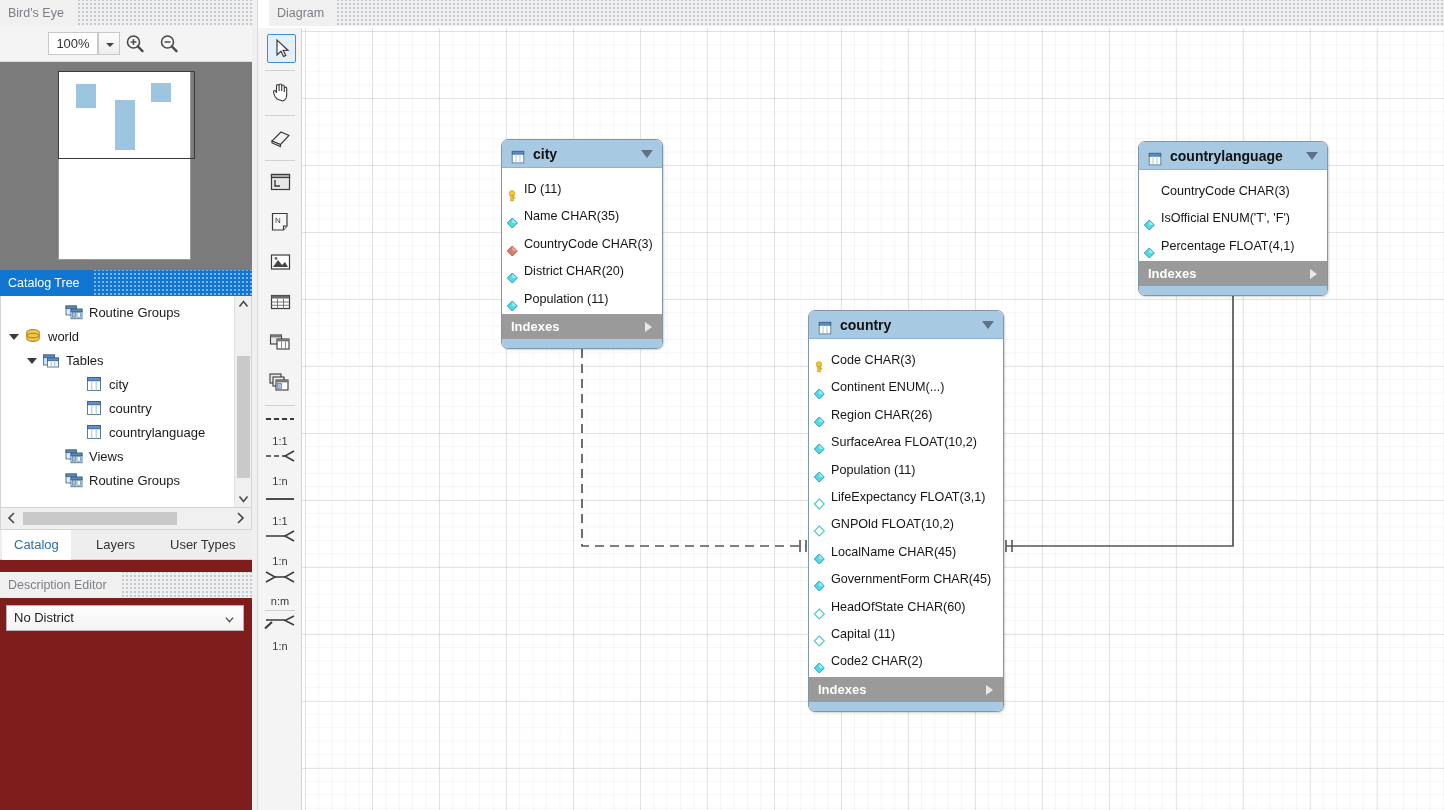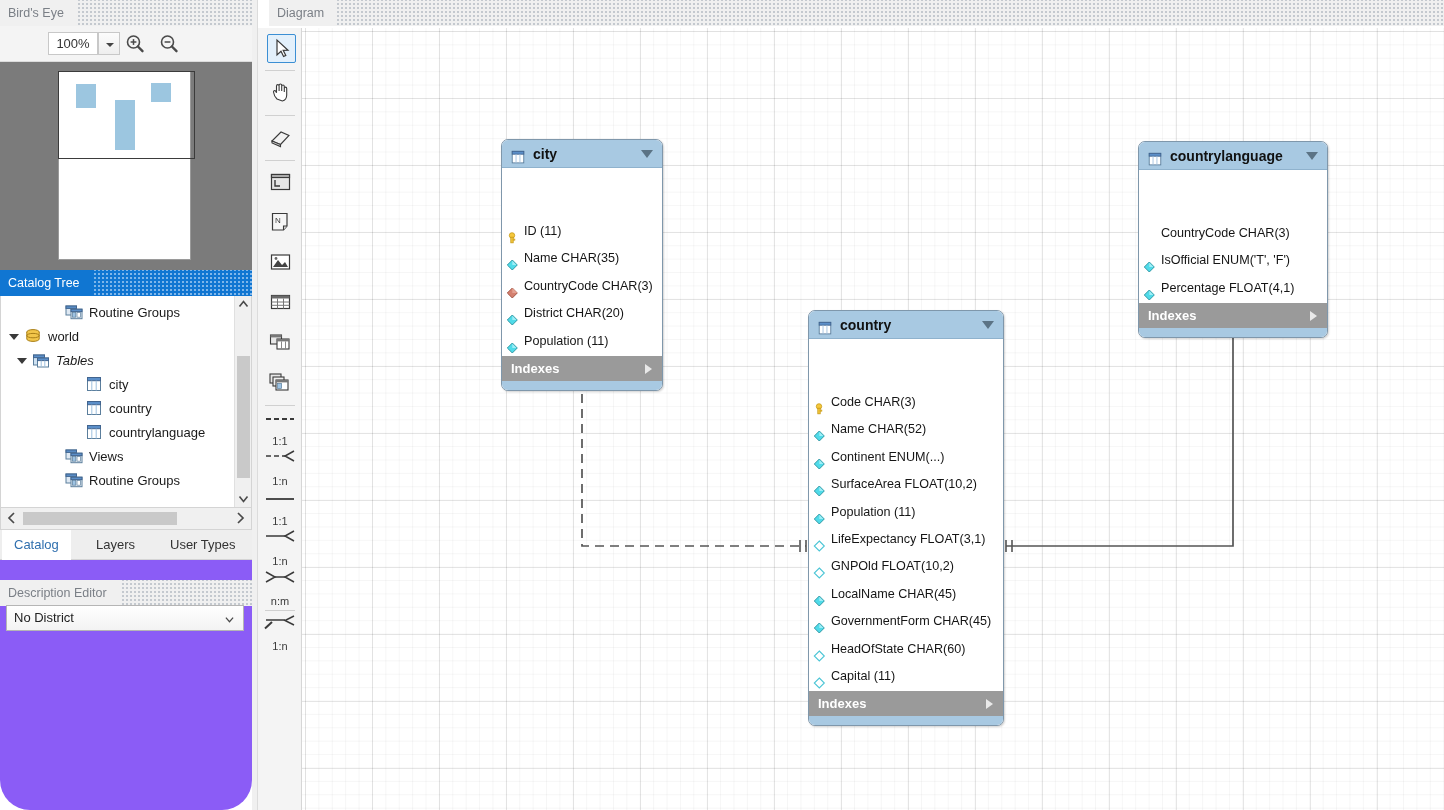--- a/index.html
+++ b/index.html
@@ -7,21 +7,21 @@
   body{
     width:1444px;height:810px;overflow:hidden;
     background:#ffffff;
     font-family:"Liberation Sans","DejaVu Sans",sans-serif;
     font-size:12px;color:#222;
     -webkit-font-smoothing:antialiased;
   }
   #app{position:relative;width:1444px;height:810px;}
 
   
-  #left-panel{position:absolute;left:0;top:0;width:252px;height:810px;background:#8b5cf6;border-radius:30px;}
+  #left-panel{position:absolute;left:0;top:0;width:252px;height:810px;background:#7f1d1d;}
 
   .panel-caption{
     position:relative;height:26px;line-height:26px;
     background:#f0f0f0;color:#7a7f86;font-size:12.5px;
     padding-left:8px;box-sizing:border-box;overflow:hidden;white-space:nowrap;
   }
   .panel-caption .cap-text{display:inline-block;vertical-align:top;}
   .dots-fill{
     position:absolute;top:0;height:26px;right:0;
     background-image:
@@ -78,21 +78,21 @@
   #tree-hsb .harrow{position:absolute;top:0;width:20px;height:20px;}
   #tree-hsb .hthumb{position:absolute;left:22px;top:4px;width:154px;height:13px;background:#c9c9c9;}
 
   
   #side-tabs{position:absolute;left:0;top:530px;width:252px;height:30px;background:#eeeeee;
              border-bottom:1px solid #d4d4d4;box-sizing:border-box;}
   .stab{position:absolute;top:0;height:30px;line-height:30px;font-size:13px;color:#333;
         padding:0 12px;box-sizing:border-box;cursor:default;}
   .stab.active{background:#ffffff;color:#2f6fae;border-bottom:1px solid #ffffff;}
 
-  #desc-caption{position:absolute;left:0;top:572px;width:252px;margin-top:8px;}
+  #desc-caption{position:absolute;left:0;top:572px;width:252px;}
   #desc-select{position:absolute;left:6px;top:605px;width:238px;height:26px;
       background:linear-gradient(#ffffff,#f3f3f3);border:1px solid #b5b5b5;box-sizing:border-box;
       font-size:13px;color:#222;line-height:24px;padding-left:7px;}
   #desc-select .chev{position:absolute;right:9px;top:9px;width:9px;height:9px;}
 
   
   #v-split{position:absolute;left:252px;top:0;width:6px;height:810px;background:#f0f0f0;
            border-right:1px solid #dcdcdc;box-sizing:border-box;}
 
   
@@ -120,21 +120,21 @@
 
   
   .tbl{position:absolute;background:#ffffff;border:1px solid #7f97ab;border-radius:7px;
        box-shadow:1px 1px 2px rgba(0,0,0,0.18);box-sizing:border-box;overflow:hidden;}
   .tbl-hdr{height:28px;line-height:28px;background:#a8c9e2;
            border-bottom:1px solid #8fb2cd;position:relative;box-sizing:border-box;}
   .tbl-hdr .t-ico{position:absolute;left:8px;top:6px;width:16px;height:15px;}
   .tbl-hdr .t-name{position:absolute;left:31px;top:0;font-size:14px;font-weight:bold;color:#111;}
   .tbl-hdr .t-caret{position:absolute;right:9px;top:10px;width:0;height:0;
         border-left:6px solid transparent;border-right:6px solid transparent;border-top:8px solid #5b7385;}
-  .cols{background:#ffffff;padding:2px 0 1px 0;margin-top:48px;}
+  .cols{background:#ffffff;padding:8px 0 1px 0;}
   .col{position:relative;height:27.4px;line-height:27.4px;padding-left:22px;font-size:12.6px;color:#151515;white-space:nowrap;}
   .col .cico{position:absolute;left:4px;top:9px;width:13px;height:12px;}
   .tbl-idx{height:25px;line-height:25px;background:#9a9a9a;color:#ffffff;font-size:13px;
            font-weight:bold;padding-left:9px;position:relative;box-sizing:border-box;}
   .tbl-idx .arr{position:absolute;right:10px;top:8px;width:0;height:0;
         border-top:5px solid transparent;border-bottom:5px solid transparent;border-left:7px solid #e9e9e9;}
   .tbl-foot{height:9px;background:#a8c9e2;}
 
   
   #conns{position:absolute;left:0;top:0;width:1142px;height:782px;pointer-events:none;}
@@ -195,21 +195,21 @@
     <rect x="6" y="5.2" width="11" height="9.5" fill="#f4f8fc" stroke="#5b7e9c"></rect>
     <rect x="6" y="5.2" width="11" height="2.4" fill="#5b8fc9" stroke="#41648f"></rect>
     <rect x="7.4" y="8.6" width="3.4" height="4.6" fill="#9ec3e3" stroke="#5b7e9c" stroke-width="0.7"></rect>
     <rect x="12" y="8.6" width="3.6" height="4.6" fill="#ffffff" stroke="#5b7e9c" stroke-width="0.7"></rect>
   </svg></span><span class="tlabel">Routine Groups</span></div>
           <div class="tree-row" style="padding-left: 8px;"><span class="tw"></span><span class="ticon"><svg viewBox="0 0 18 16">
       <ellipse cx="9" cy="4" rx="6.2" ry="2.4" fill="#f2c64a" stroke="#a97f17"></ellipse>
       <path d="M2.8 4 v7 a6.2 2.4 0 0 0 12.4 0 V4" fill="#f2c64a" stroke="#a97f17"></path>
       <ellipse cx="9" cy="7.6" rx="6.2" ry="2.2" fill="none" stroke="#a97f17"></ellipse>
     </svg></span><span class="tlabel">world</span></div>
-          <div class="tree-row" style="padding-left: 16px; font-style: italic;"><span class="tw"></span><span class="ticon"><svg viewBox="0 0 18 16">
+          <div class="tree-row" style="padding-left: 26px;"><span class="tw"></span><span class="ticon"><svg viewBox="0 0 18 16">
       <rect x="1.5" y="3" width="11" height="10" fill="#cfe2f2" stroke="#5b7e9c"></rect>
       <rect x="1.5" y="3" width="11" height="2.6" fill="#5b8fc9" stroke="#41648f"></rect>
       <rect x="5.5" y="6" width="11" height="9" fill="#ffffff" stroke="#5b7e9c"></rect>
       <rect x="5.5" y="6" width="11" height="2.6" fill="#5b8fc9" stroke="#41648f"></rect>
       <line x1="9.2" y1="8.6" x2="9.2" y2="15" stroke="#9fc0de"></line>
       <line x1="12.8" y1="8.6" x2="12.8" y2="15" stroke="#9fc0de"></line>
     </svg></span><span class="tlabel">Tables</span></div>
           <div class="tree-row" style="padding-left: 68px;"><span class="tw spacer"></span><span class="ticon"><svg viewBox="0 0 18 16">
       <rect x="2.5" y="1.5" width="13" height="13" fill="#ffffff" stroke="#5b7e9c"></rect>
       <rect x="2.5" y="1.5" width="13" height="3.2" fill="#5b8fc9" stroke="#41648f"></rect>
@@ -511,34 +511,34 @@
       <rect x="4.8" y="5.2" width="2.4" height="5.6" fill="#f6c83c" stroke="#c79a18" stroke-width="0.8"></rect>
       <rect x="7.1" y="7" width="1.8" height="1.2" fill="#f6c83c" stroke="#c79a18" stroke-width="0.6"></rect>
     </svg></span>
         <span>Code CHAR(3)</span>
       </div>
             <div class="col">
         <span class="cico"><svg viewBox="0 0 13 12">
       <path d="M6.3 1 L11.3 6 L6.3 11 L1.3 6 Z" fill="#4fdbe9" stroke="#27909c" stroke-width="0.9"></path>
       <path d="M6.3 1.8 L10.5 6 L6.3 6 Z" fill="#9eeef7"></path>
     </svg></span>
-        <span>Name CHAR(52)</span>
-      </div>
-            <div class="col">
-        <span class="cico"><svg viewBox="0 0 13 12">
-      <path d="M6.3 1 L11.3 6 L6.3 11 L1.3 6 Z" fill="#4fdbe9" stroke="#27909c" stroke-width="0.9"></path>
-      <path d="M6.3 1.8 L10.5 6 L6.3 6 Z" fill="#9eeef7"></path>
-    </svg></span>
         <span>Continent ENUM(...)</span>
       </div>
             <div class="col">
         <span class="cico"><svg viewBox="0 0 13 12">
       <path d="M6.3 1 L11.3 6 L6.3 11 L1.3 6 Z" fill="#4fdbe9" stroke="#27909c" stroke-width="0.9"></path>
       <path d="M6.3 1.8 L10.5 6 L6.3 6 Z" fill="#9eeef7"></path>
     </svg></span>
+        <span>Region CHAR(26)</span>
+      </div>
+            <div class="col">
+        <span class="cico"><svg viewBox="0 0 13 12">
+      <path d="M6.3 1 L11.3 6 L6.3 11 L1.3 6 Z" fill="#4fdbe9" stroke="#27909c" stroke-width="0.9"></path>
+      <path d="M6.3 1.8 L10.5 6 L6.3 6 Z" fill="#9eeef7"></path>
+    </svg></span>
         <span>SurfaceArea FLOAT(10,2)</span>
       </div>
             <div class="col">
         <span class="cico"><svg viewBox="0 0 13 12">
       <path d="M6.3 1 L11.3 6 L6.3 11 L1.3 6 Z" fill="#4fdbe9" stroke="#27909c" stroke-width="0.9"></path>
       <path d="M6.3 1.8 L10.5 6 L6.3 6 Z" fill="#9eeef7"></path>
     </svg></span>
         <span>Population (11)</span>
       </div>
             <div class="col">
@@ -571,20 +571,27 @@
         <span class="cico"><svg viewBox="0 0 13 12">
       <path d="M6.3 1 L11.3 6 L6.3 11 L1.3 6 Z" fill="#ffffff" stroke="#4dc6d6" stroke-width="1.1"></path>
     </svg></span>
         <span>HeadOfState CHAR(60)</span>
       </div>
             <div class="col">
         <span class="cico"><svg viewBox="0 0 13 12">
       <path d="M6.3 1 L11.3 6 L6.3 11 L1.3 6 Z" fill="#ffffff" stroke="#4dc6d6" stroke-width="1.1"></path>
     </svg></span>
         <span>Capital (11)</span>
+      </div>
+            <div class="col">
+        <span class="cico"><svg viewBox="0 0 13 12">
+      <path d="M6.3 1 L11.3 6 L6.3 11 L1.3 6 Z" fill="#4fdbe9" stroke="#27909c" stroke-width="0.9"></path>
+      <path d="M6.3 1.8 L10.5 6 L6.3 6 Z" fill="#9eeef7"></path>
+    </svg></span>
+        <span>Code2 CHAR(2)</span>
       </div>
           </div>
     <div class="tbl-idx">
       <span>Indexes</span>
       <span class="arr"></span>
     </div>
     <div class="tbl-foot"></div>
         </div>
         <div class="tbl" style="left: 836px; top: 113px; width: 190px;">
           <div class="tbl-hdr">

